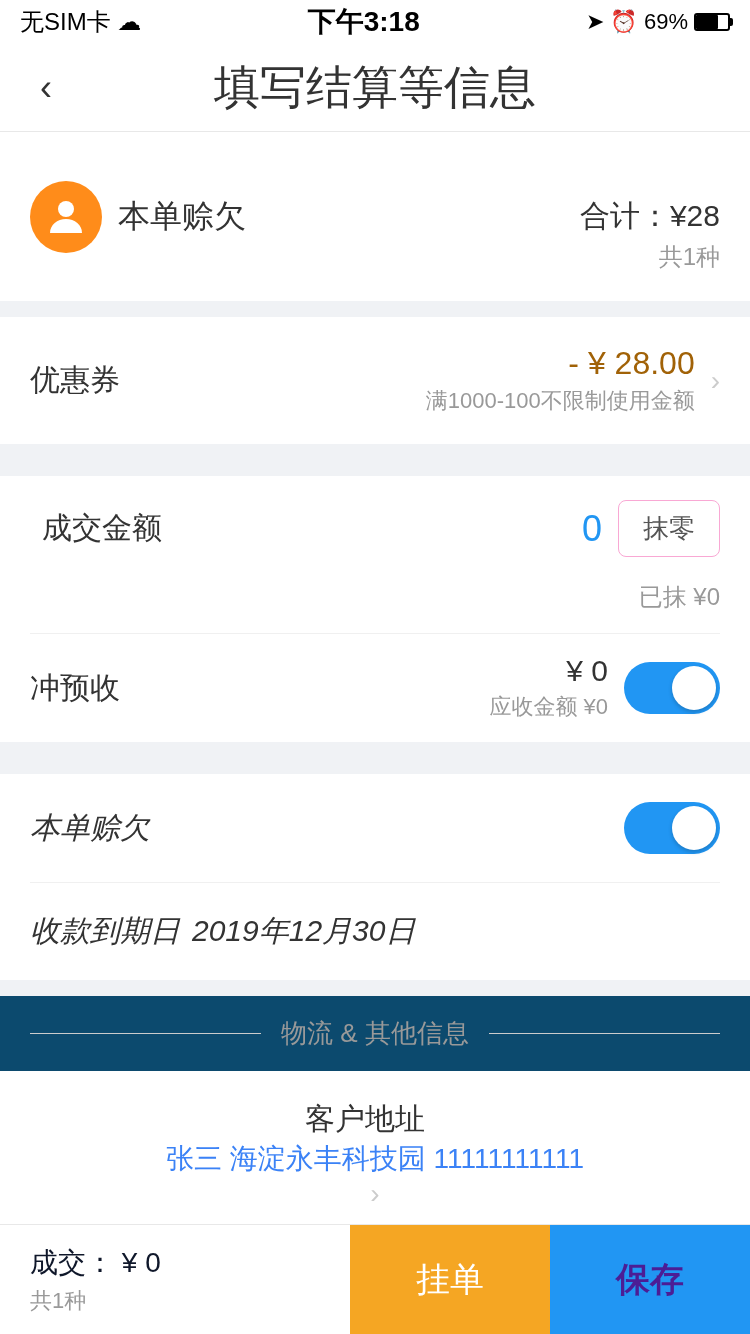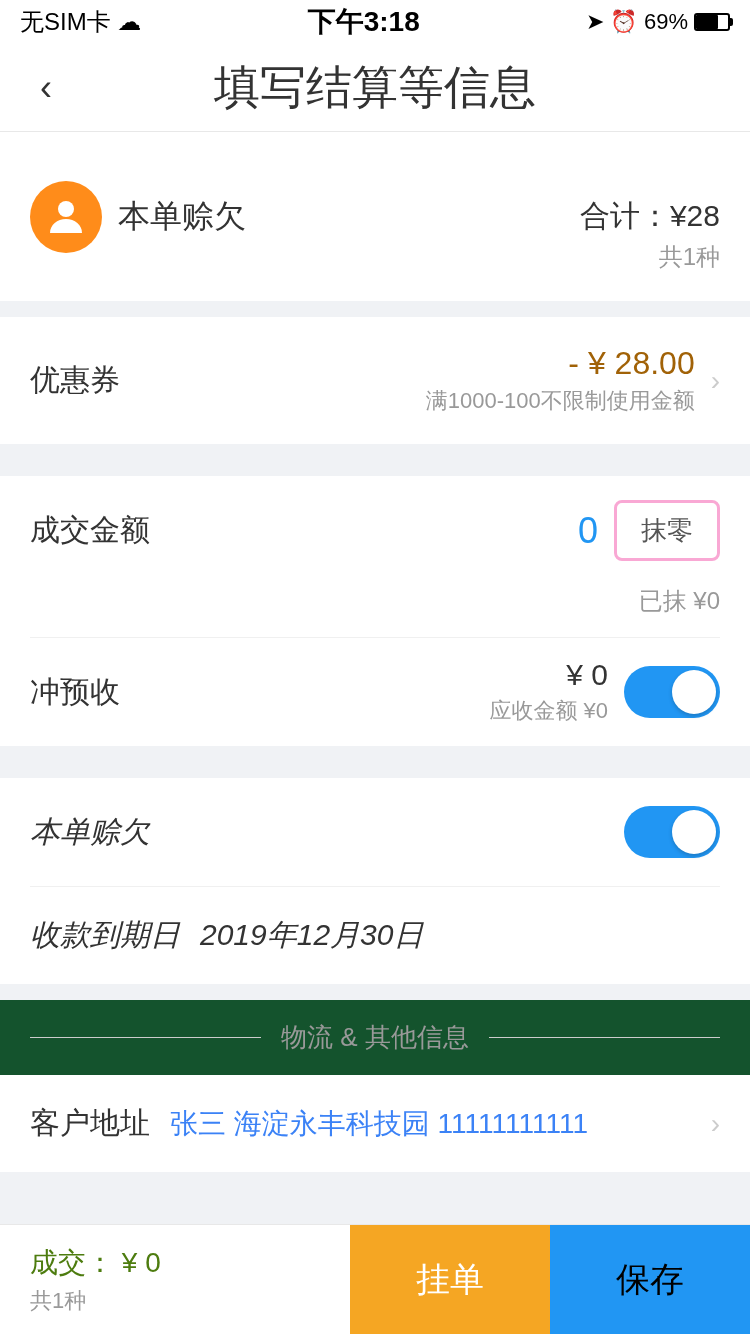--- a/index.html
+++ b/index.html
@@ -160,35 +160,36 @@
     
     .trans-section {
       background: #fff;
       margin-bottom: 0;
     }
     .trans-row {
       padding: 24px 30px;
       display: flex;
       align-items: center;
       justify-content: space-between;
+      margin-left: 12px;
     }
     .trans-input-area {
       display: flex;
       align-items: center;
       gap: 16px;
     }
     .trans-value {
       font-size: 36px;
       color: #2196f3;
       font-weight: 400;
       min-width: 60px;
       text-align: right;
     }
     .round-btn {
-      border: 3px solid #f9a8d4;
+      border: 1px solid #f9a8d4;
       border-radius: 8px;
       padding: 10px 24px;
       font-size: 26px;
       color: #555;
       background: #fff;
       cursor: pointer;
     }
     .trans-sub {
       font-size: 24px;
       color: #999;
@@ -254,35 +255,35 @@
       align-items: center;
       justify-content: space-between;
     }
 
     
     .due-row {
       padding: 28px 30px;
       background: #fff;
       display: flex;
       align-items: center;
-      gap: 20px;
+      gap: 12px;
     }
     .due-label {
       font-size: 30px;
       color: #333;
       white-space: nowrap;
     }
     .due-value {
       font-size: 30px;
       color: #333;
     }
 
     
     .logistics-header {
-      background: #14532d;
+      background: #0c4a6e;
       padding: 20px 30px;
       display: flex;
       align-items: center;
       justify-content: space-between;
     }
     .logistics-line {
       flex: 1;
       height: 1px;
       background: #ccc;
     }
@@ -295,20 +296,21 @@
     
     .address-section {
       background: #fff;
       margin-top: 0;
     }
     .address-row {
       padding: 28px 30px;
       display: flex;
       align-items: center;
       justify-content: space-between;
+      flex-direction: column;
     }
     .address-label {
       font-size: 30px;
       color: #333;
       white-space: nowrap;
       margin-right: 20px;
     }
     .address-value {
       font-size: 28px;
       color: #3b82f6;
@@ -326,21 +328,21 @@
       display: flex;
       align-items: center;
       border-top: 1px solid #e8e8e8;
     }
     .bottom-summary {
       flex: 1;
       padding: 0 30px;
     }
     .bottom-trans {
       font-size: 28px;
-      color: #4d7c0f;
+      color: #0f172a;
     }
     .bottom-count {
       font-size: 22px;
       color: #999;
       margin-top: 4px;
     }
     .btn-hang {
       width: 200px;
       height: 110px;
       background: #f5a623;
@@ -352,22 +354,23 @@
       cursor: pointer;
     }
     .btn-save {
       width: 200px;
       height: 110px;
       background: #2196f3;
       display: flex;
       align-items: center;
       justify-content: center;
       font-size: 34px;
-      color: #000000;
+      color: #4c1d95;
       cursor: pointer;
+      font-weight: bold;
     }
     
     .battery-icon {
       display: inline-block;
       width: 36px;
       height: 18px;
       border: 2px solid #000;
       border-radius: 3px;
       position: relative;
       vertical-align: middle;

